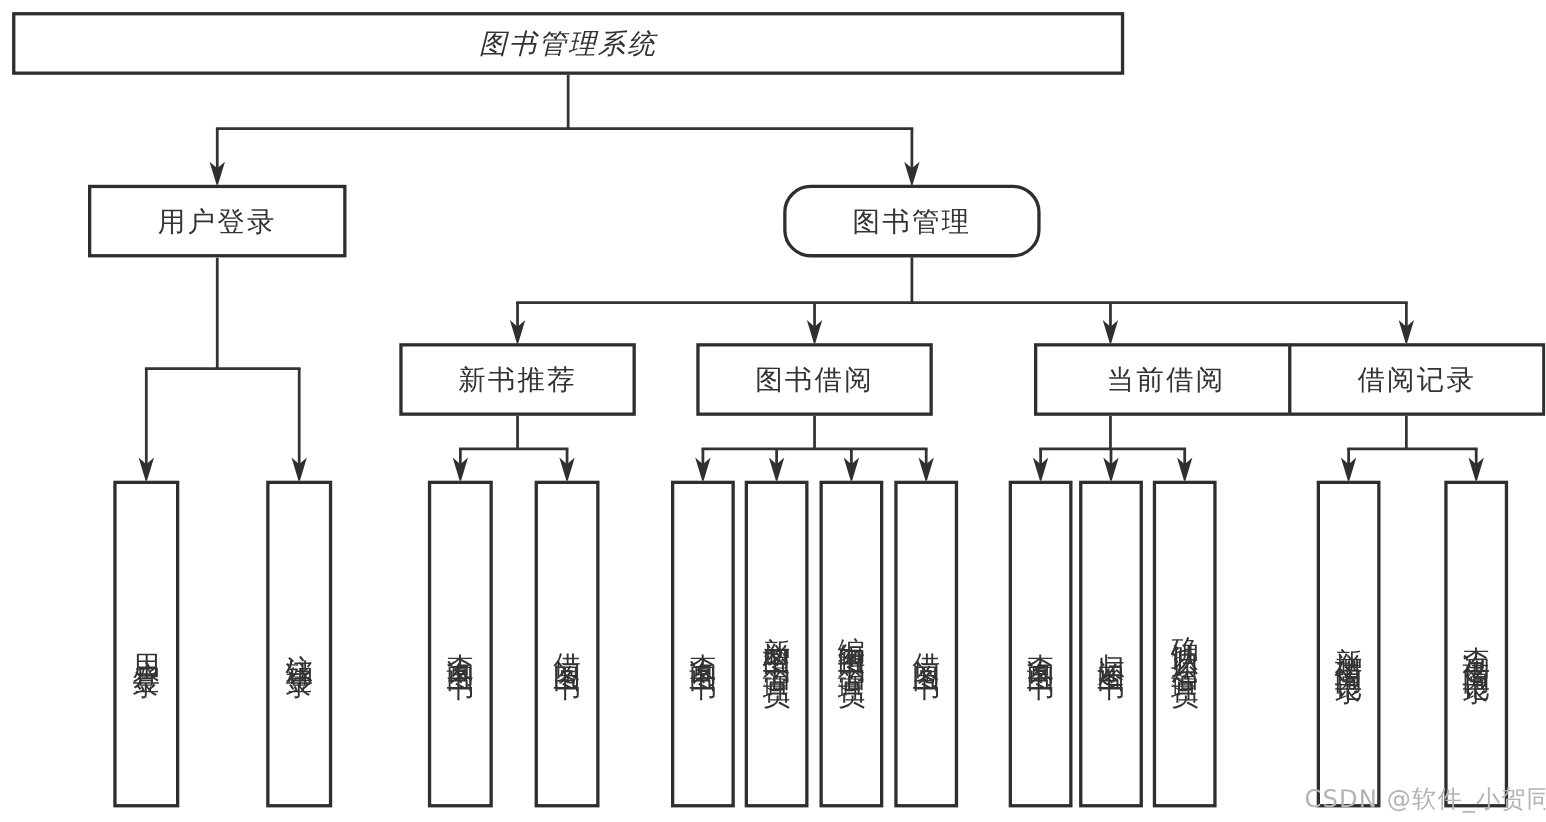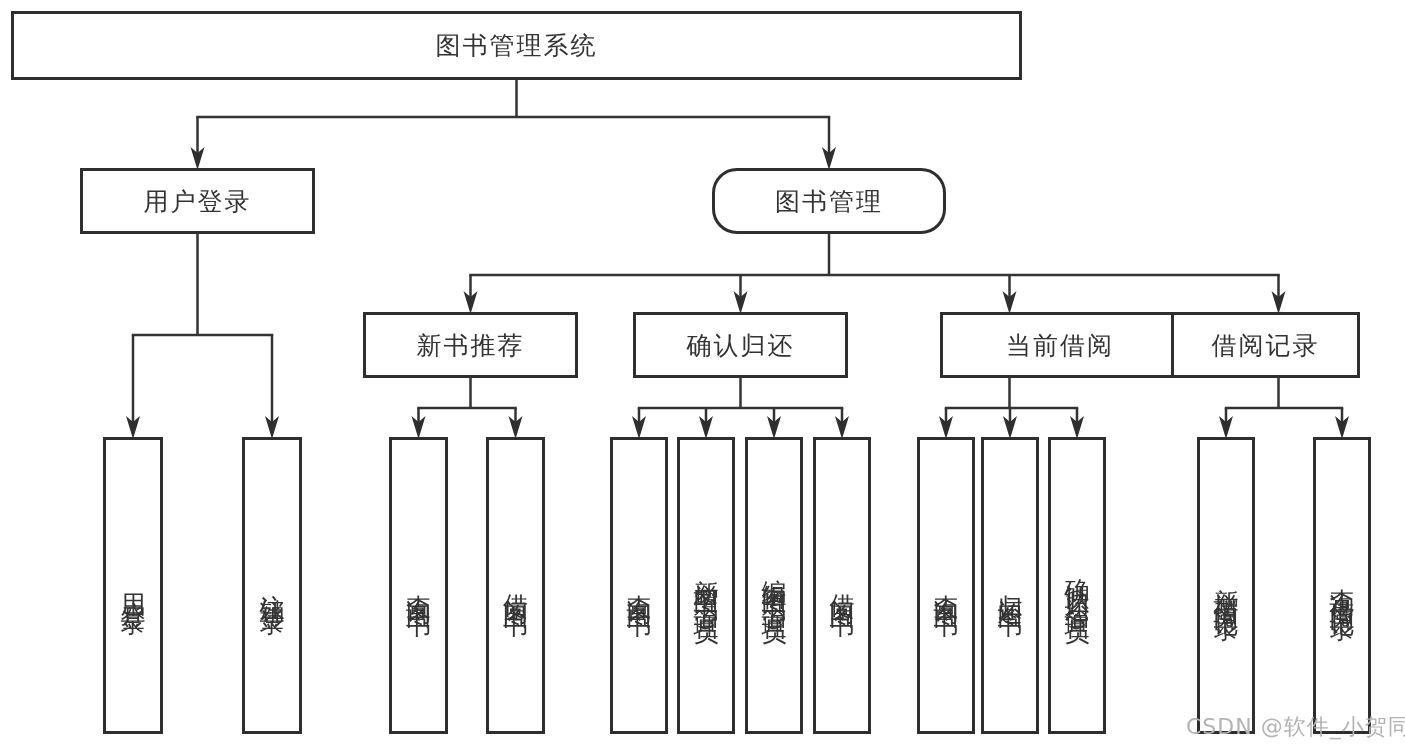--- a/index.html
+++ b/index.html
@@ -105,27 +105,27 @@
       <line x1="1077" y1="408" x2="1077" y2="423" stroke="#333333" stroke-width="2.5"></line>
       <polygon points="1077,439 1070,416 1077,422 1084,416" fill="#2f2f2f"></polygon>
       <line x1="1278.5" y1="378" x2="1278.5" y2="408" stroke="#333333" stroke-width="2.5"></line>
       <line x1="1224.75" y1="408" x2="1343.25" y2="408" stroke="#333333" stroke-width="2.5"></line>
       <line x1="1226" y1="408" x2="1226" y2="423" stroke="#333333" stroke-width="2.5"></line>
       <polygon points="1226,439 1219,416 1226,422 1233,416" fill="#2f2f2f"></polygon>
       <line x1="1342" y1="408" x2="1342" y2="423" stroke="#333333" stroke-width="2.5"></line>
       <polygon points="1342,439 1335,416 1342,422 1349,416" fill="#2f2f2f"></polygon>
     </svg>
   <div id="nodes">
-      <div class="node" style="left: 11px; top: 11px; width: 1011px; height: 69px;">图书管理系统</div>
+      <div class="node" style="left: 11px; top: 11px; width: 1011px; height: 57px; font-style: italic;">图书管理系统</div>
       <div class="node" style="left: 80px; top: 168px; width: 235px; height: 66px;">用户登录</div>
       <div class="node" style="left: 712px; top: 168px; width: 234px; height: 66px; border-radius: 25px;">图书管理</div>
       <div class="node" style="left: 363px; top: 312px; width: 215px; height: 66px; text-align: right;">新书推荐</div>
-      <div class="node" style="left: 633px; top: 312px; width: 215px; height: 66px;">确认归还</div>
+      <div class="node" style="left: 633px; top: 312px; width: 215px; height: 66px;">图书借阅</div>
       <div class="node" style="left: 940px; top: 312px; width: 240px; height: 66px;">当前借阅</div>
-      <div class="node" style="left: 1171px; top: 312px; width: 189px; height: 66px;">借阅记录</div>
+      <div class="node" style="left: 1171px; top: 312px; width: 234px; height: 66px;">借阅记录</div>
       <div class="node vertical" style="left: 103px; top: 437px; width: 60px; height: 297px;">用户登录</div>
       <div class="node vertical" style="left: 242px; top: 437px; width: 60px; height: 297px;">注销登录</div>
       <div class="node vertical" style="left: 389px; top: 437px; width: 59px; height: 297px;">查询图书</div>
       <div class="node vertical" style="left: 486px; top: 437px; width: 59px; height: 297px;">借阅图书</div>
       <div class="node vertical" style="left: 610px; top: 437px; width: 58px; height: 297px;">查询图书</div>
       <div class="node vertical" style="left: 677px; top: 437px; width: 58px; height: 297px;">新增图书（管理员）</div>
       <div class="node vertical" style="left: 745px; top: 437px; width: 58px; height: 297px;">编辑图书（管理员）</div>
       <div class="node vertical" style="left: 813px; top: 437px; width: 58px; height: 297px;">借阅图书</div>
       <div class="node vertical" style="left: 917px; top: 437px; width: 58px; height: 297px;">查询图书</div>
       <div class="node vertical" style="left: 981px; top: 437px; width: 58px; height: 297px;">归还图书</div>

